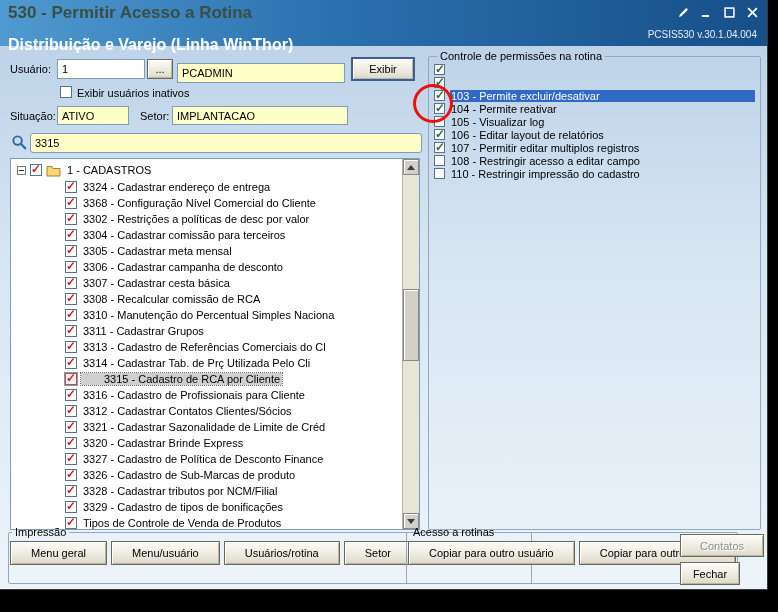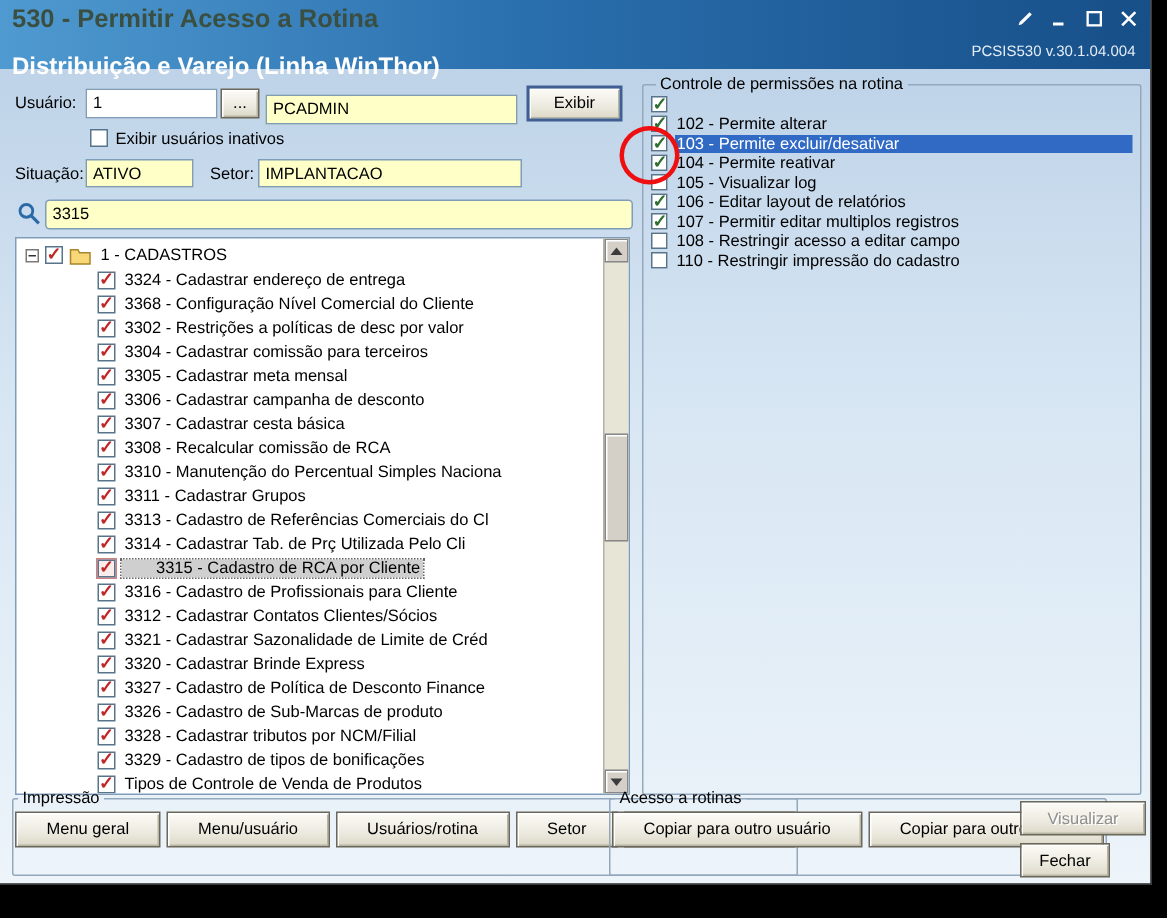--- a/index.html
+++ b/index.html
@@ -277,21 +277,20 @@
   <fieldset class="groupbox permbox">
     <legend>Controle de permissões na rotina</legend>
     <div>
 
         <div class="perm-row row checked">
           <span class="cb"></span>
         </div>
 
         <div class="perm-row row checked">
           <span class="cb"></span>
-          <span class="plabel">102 - Permite alterar</span>
         </div>
 
         <div class="perm-row row checked selected">
           <span class="cb"></span>
           <span class="plabel">103 - Permite excluir/desativar</span>
         </div>
 
         <div class="perm-row row checked">
           <span class="cb"></span>
           <span class="plabel">104 - Permite reativar</span>
@@ -343,17 +342,17 @@
   <fieldset class="groupbox acesso">
     <legend>Acesso a rotinas</legend>
     <div class="btnrow">
 
         <button class="btn">Copiar para outro usuário</button>
 
         <button class="btn">Copiar para outro Setor</button>
       </div>
   </fieldset>
 
-  <button class="btn pos disabled" style="left:680px;top:534px;width:84px;height:23px">Visualizar</button>
+  <button class="btn pos disabled" style="left:680px;top:534px;width:84px;height:23px">Contatos</button>
   <button class="btn pos" style="left:680px;top:562px;width:60px;height:23px">Fechar</button>
 
   <div class="annotation-circle"></div>
 </div>
 
 </body></html>

